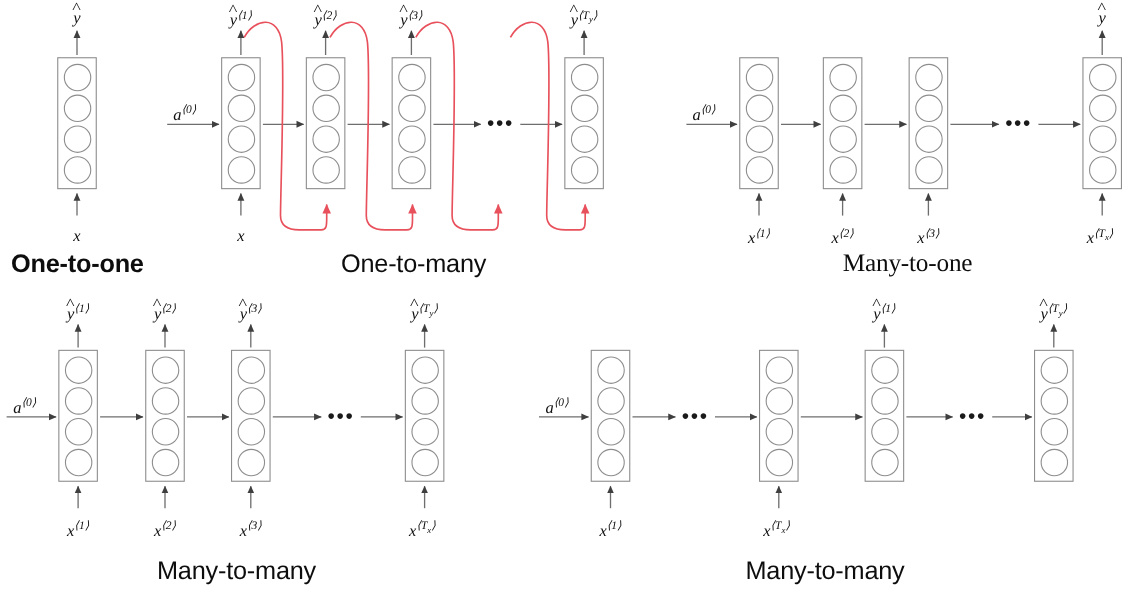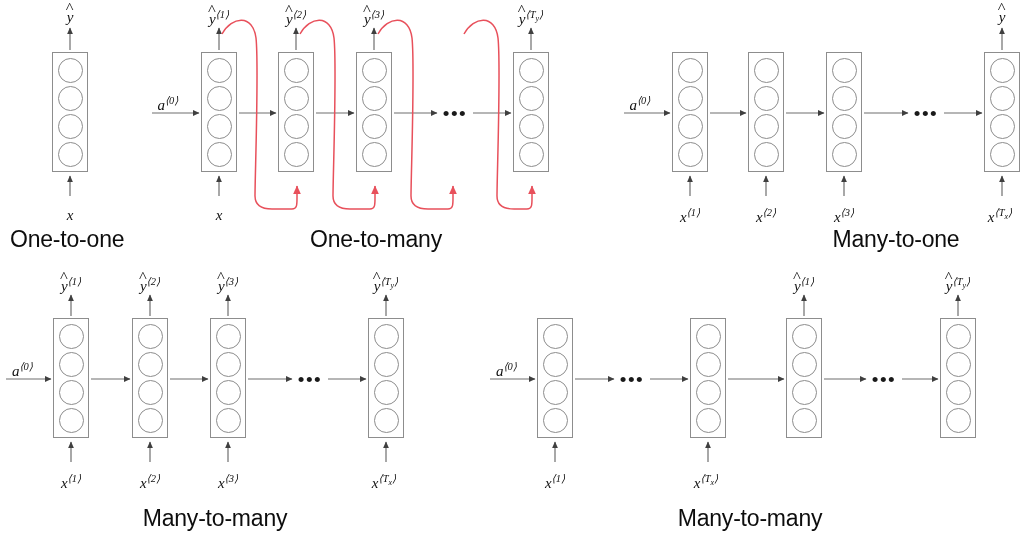--- a/index.html
+++ b/index.html
@@ -91,21 +91,21 @@
   
   .caption {
     position: absolute;
     font-family: "Liberation Sans", sans-serif;
     font-size: 23px;
     color: #0d0d0d;
     white-space: nowrap;
     letter-spacing: -0.2px;
     transform: translateX(-50%);
   }
-  .caption.left-anchor { transform: none; }
+  .caption.left-anchor { transform: none; font-weight: bold; }
   
   .dots {
     position: absolute;
     font-family: "Liberation Sans", sans-serif;
     font-size: 19px;
     color: #1a1a1a;
     letter-spacing: 1.5px;
     transform: translate(-50%, -50%);
     line-height: 1;
   }
@@ -275,21 +275,21 @@
       <div class="unit"></div>
     </div>
 
     <div class="mlabel" style="left:1002px; top:10px;"><span class="hat">y</span></div>
     <div class="mlabel" style="left:690px; top:208px;">x<span class="sup">⟨1⟩</span></div>
     <div class="mlabel" style="left:766px; top:208px;">x<span class="sup">⟨2⟩</span></div>
     <div class="mlabel" style="left:844px; top:208px;">x<span class="sup">⟨3⟩</span></div>
     <div class="mlabel" style="left:1000px; top:208px;">x<span class="sup">⟨T<span class="sub">x</span>⟩</span></div>
 
     <div class="dots" style="left:926px; top:113px;">•••</div>
-    <div class="caption" style="left:896px; top:226px;">Many-to-one</div>
+    <div class="caption" style="left:825px; top:226px;font-family:Liberation Serif, serif;">Many-to-one</div>
   </div>
 
   <div>
     <div class="mlabel left-anchor" style="left:12px; top:362px;">a<span class="sup">⟨0⟩</span></div>
 
     <div class="cell" style="left:53px; top:318px;">
       <div class="unit"></div>
       <div class="unit"></div>
       <div class="unit"></div>
       <div class="unit"></div>

